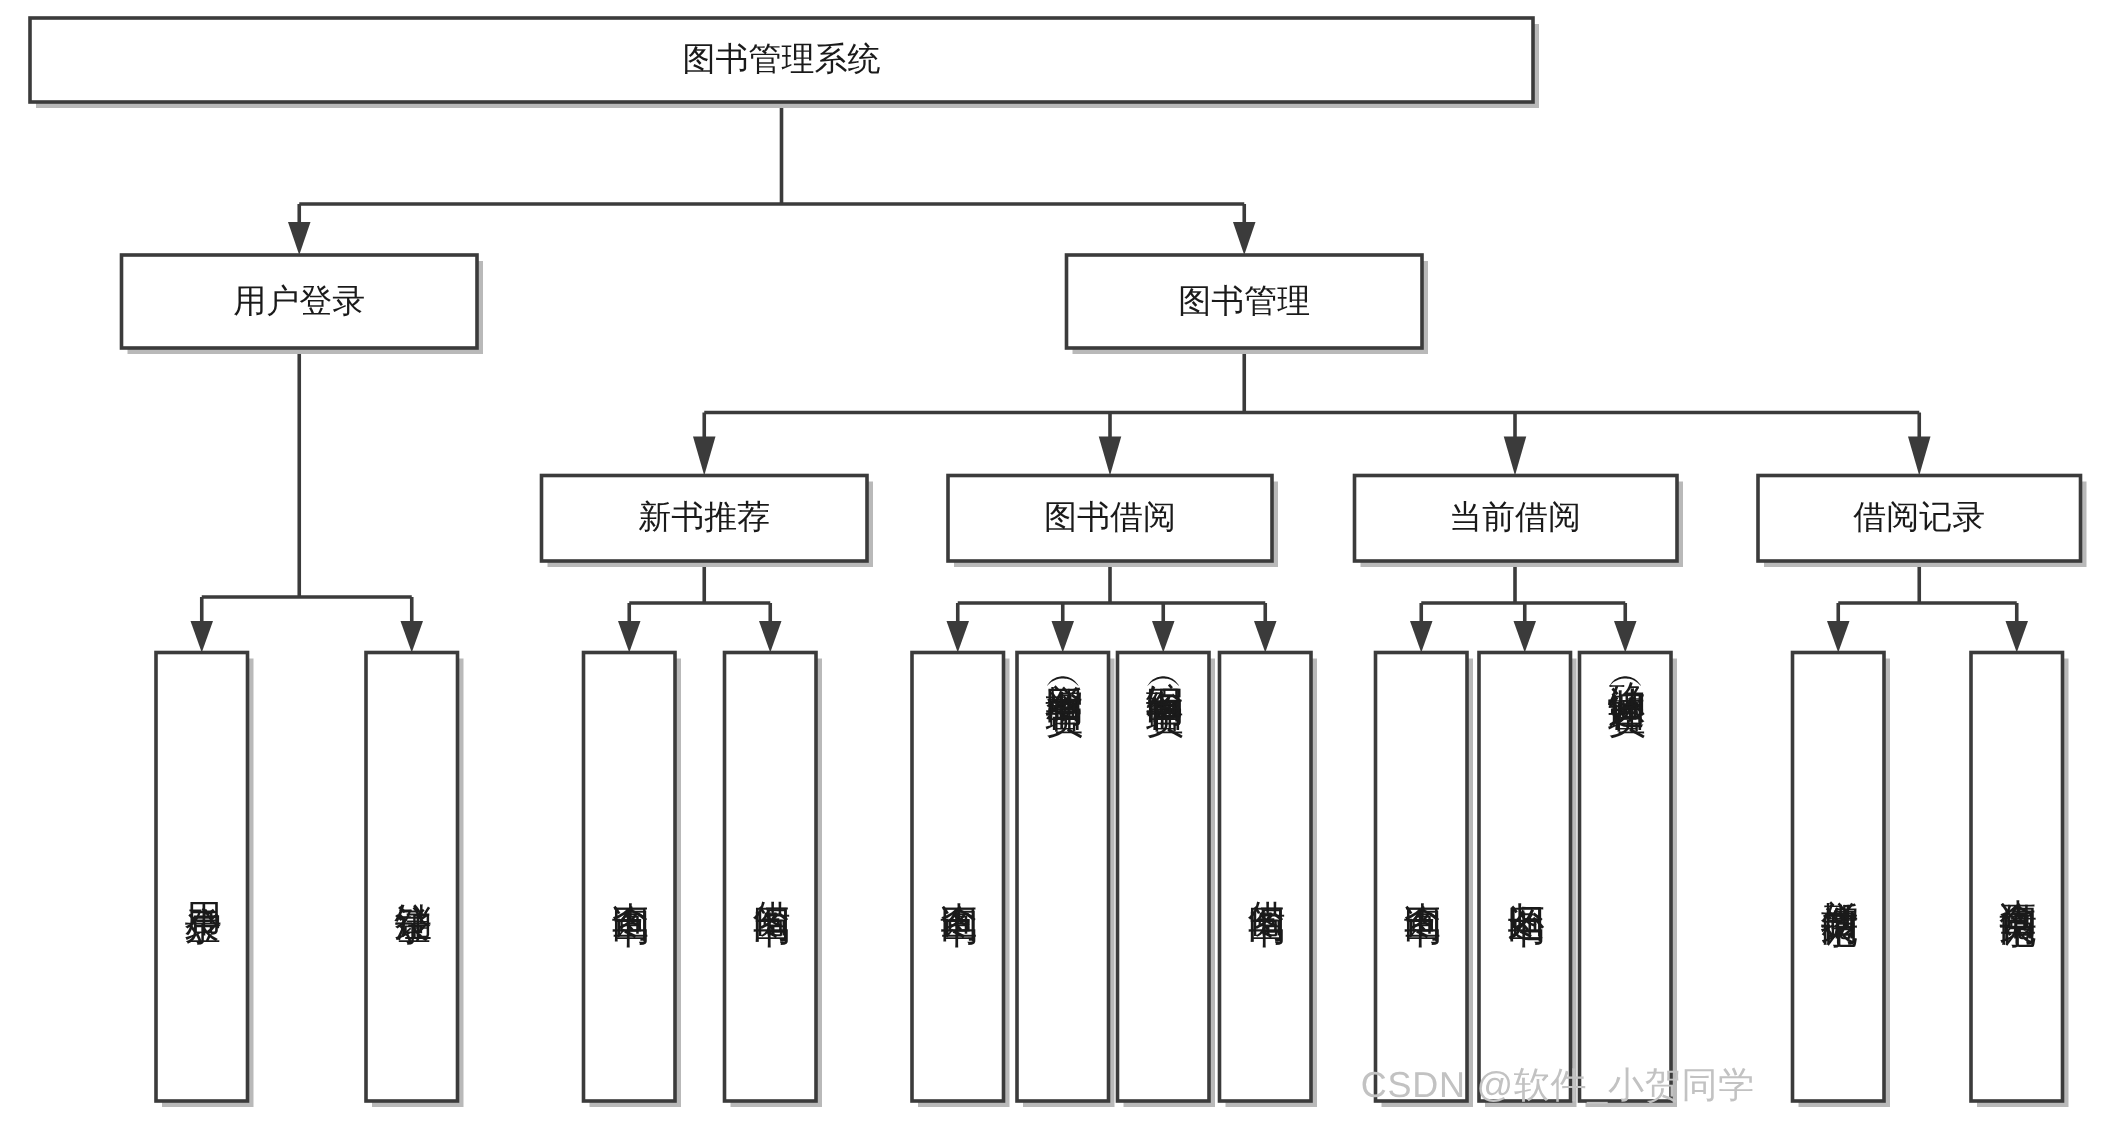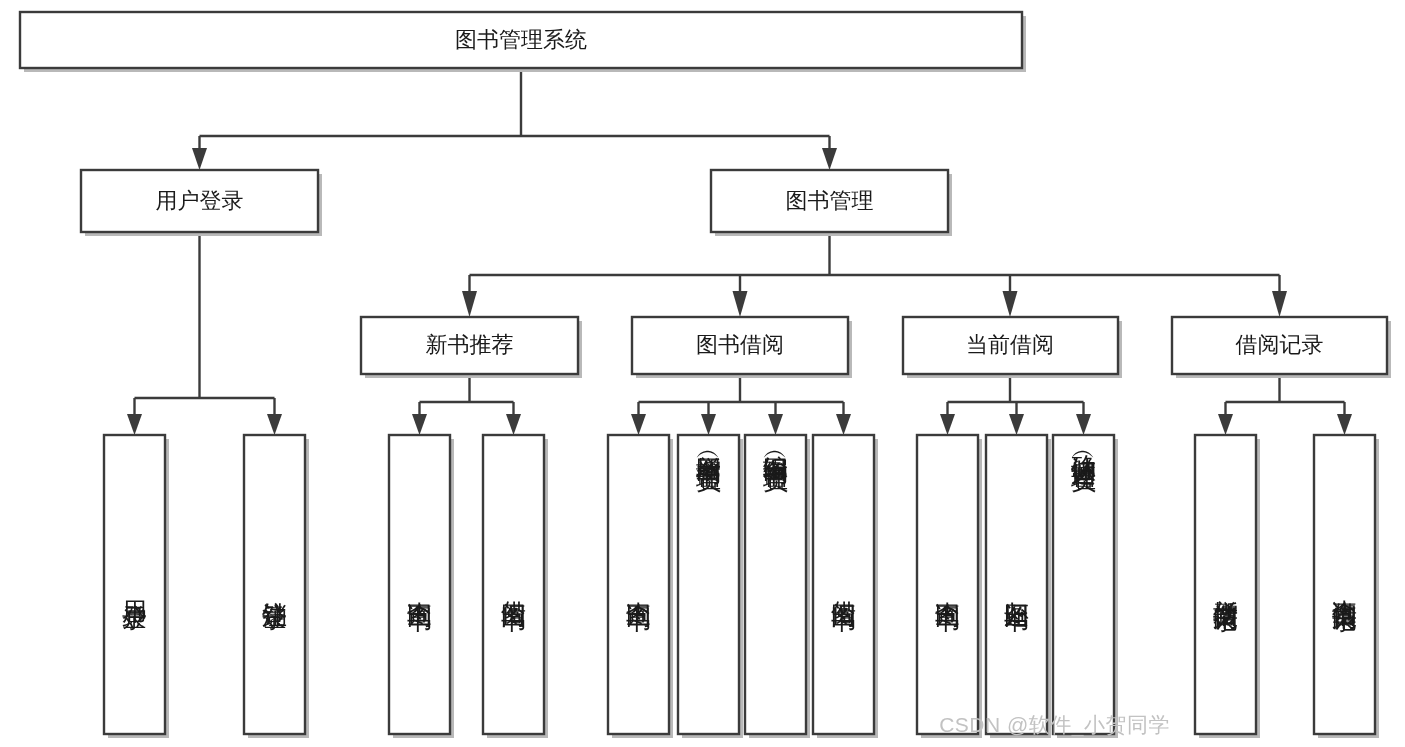--- a/index.html
+++ b/index.html
@@ -68,21 +68,21 @@
     letter-spacing: 2px;
     color: #1a1a1a;
     white-space: nowrap;
     text-align: center;
   }
   .watermark {
     position: absolute;
     right: 8px;
     bottom: 8px;
     font-family: "Liberation Sans", "DejaVu Sans", sans-serif;
-    font-size: 21px;
+    font-size: 24px;
     color: #c2c2c2;
     letter-spacing: 0.5px;
     white-space: nowrap;
   }
 </style>
 </head>
 <body>
 
 <div id="diagram-root">
 

